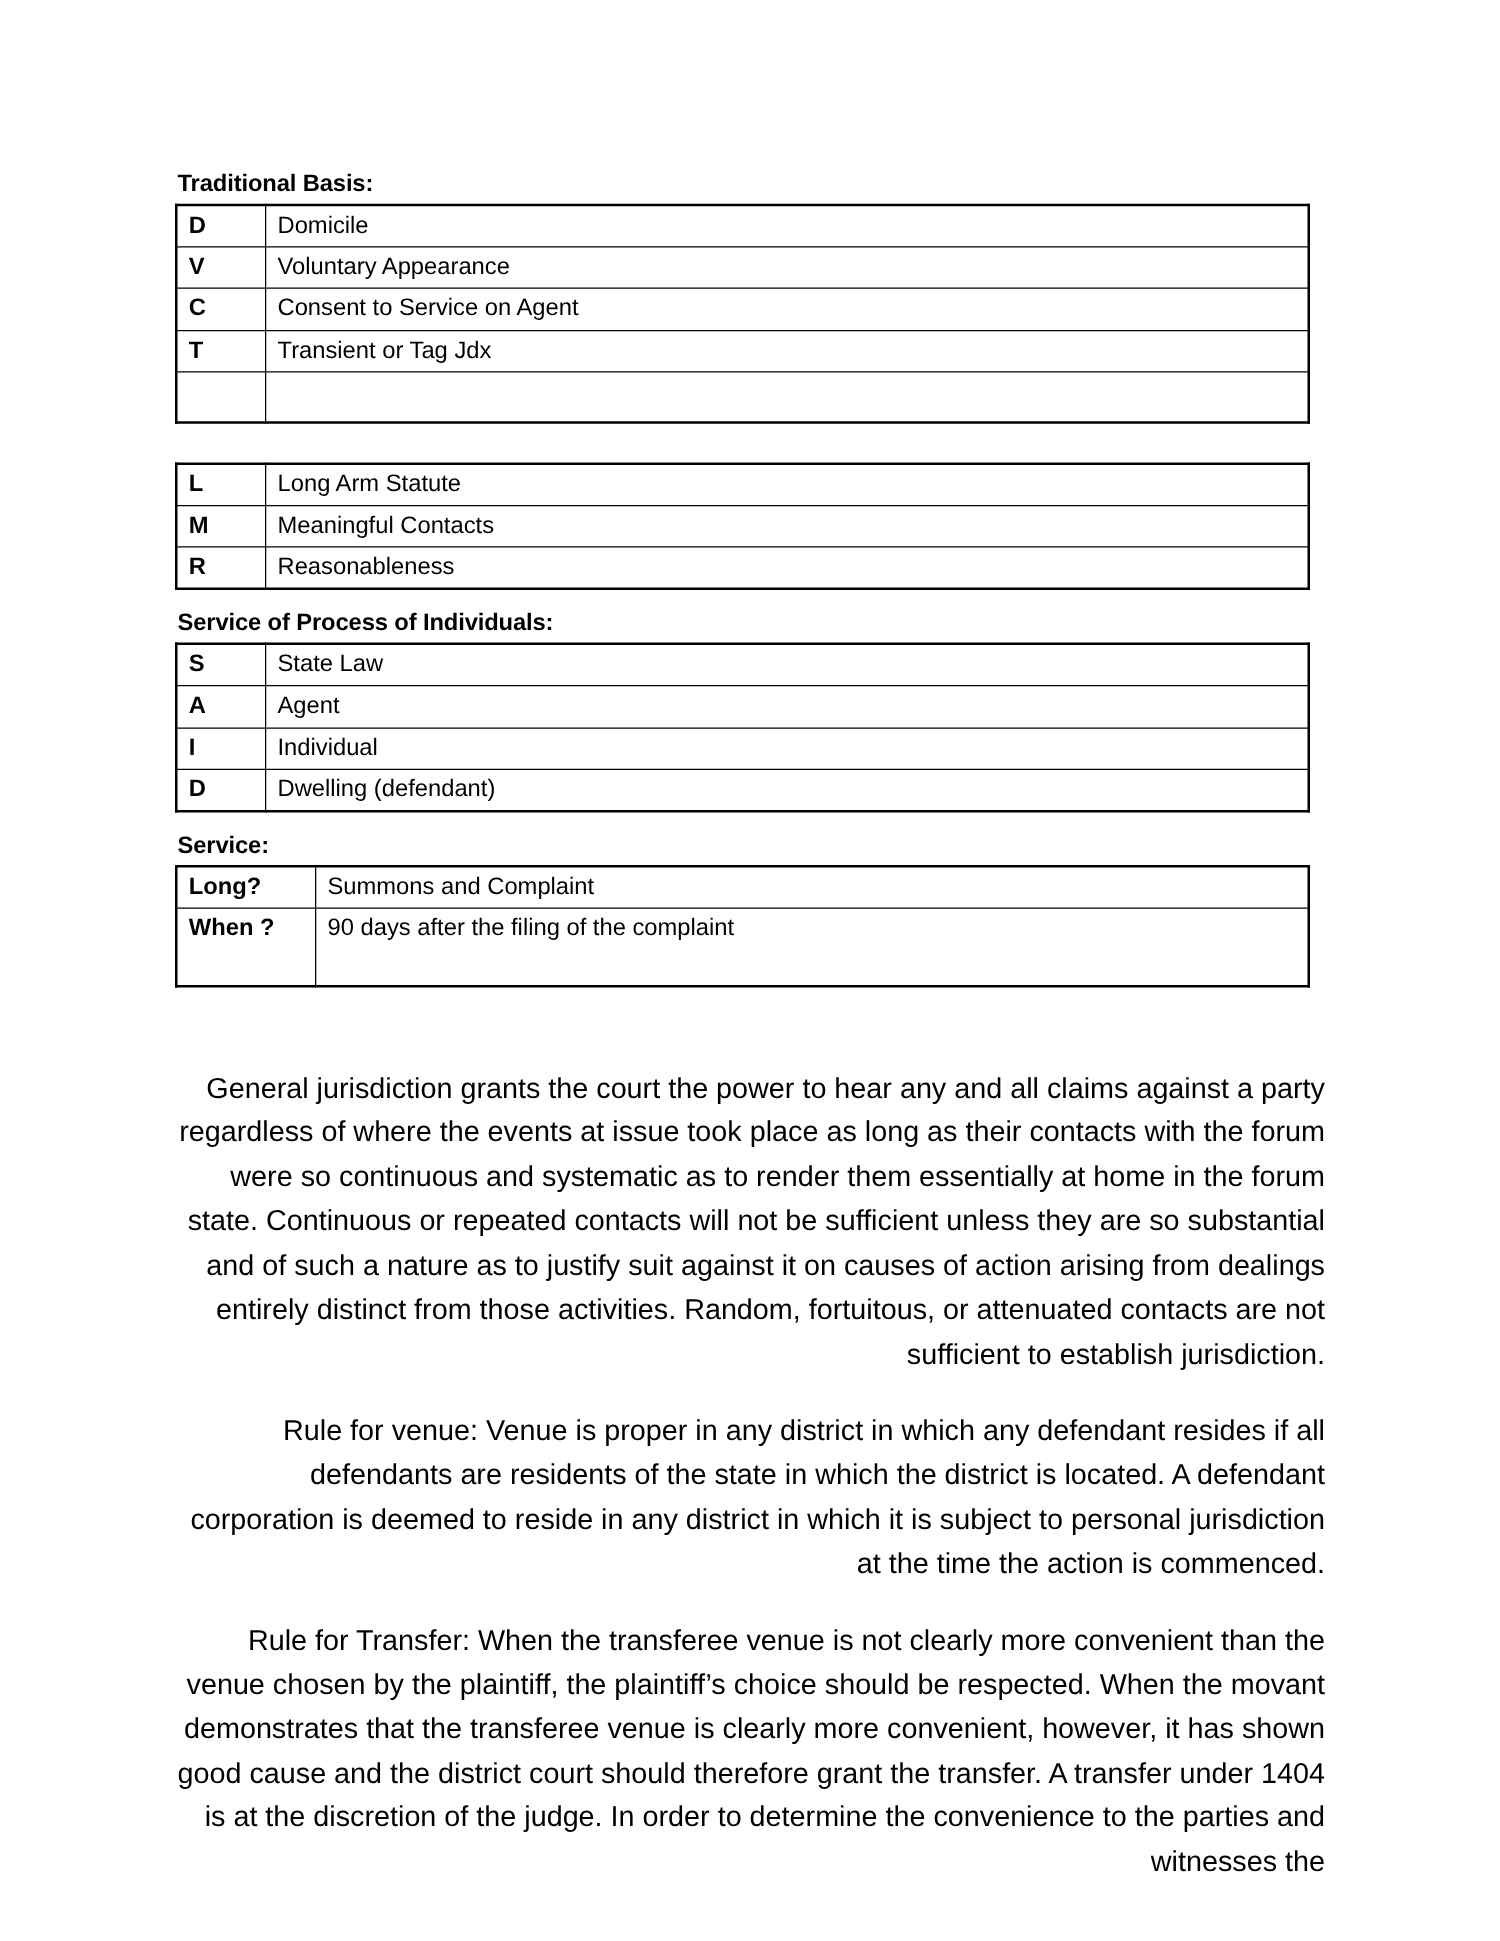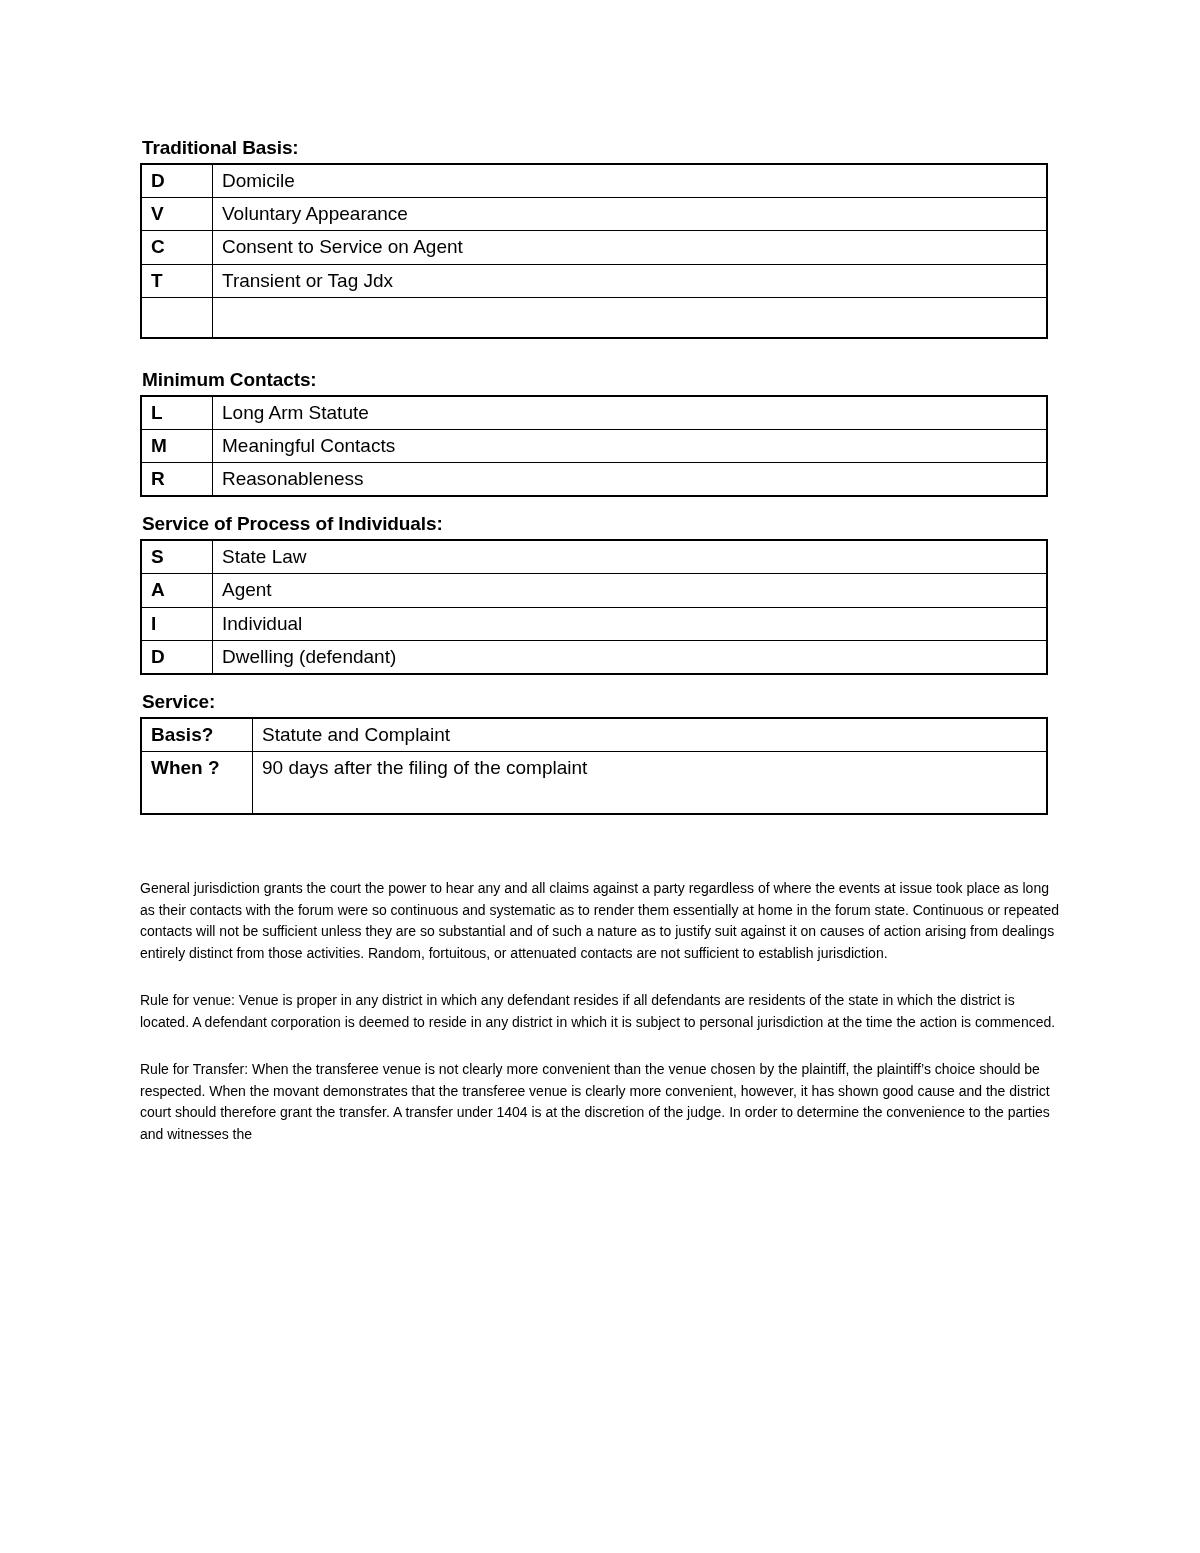--- a/index.html
+++ b/index.html
@@ -66,25 +66,25 @@
   .gap-after-table {
     height: 31px;
   }
   .gap-small {
     height: 17px;
   }
   .body-block {
     margin-top: 63px;
   }
   p.para {
-    font-size: 14px;
+    font-size: 23px;
     line-height: 1.54;
     margin: 0 0 26px 0;
     width: 920px;
-    text-align: left;
+    text-align: right;
   }
   p.para:last-child {
     margin-bottom: 12px;
   }
 </style>
 </head>
 <body>
 
 <div class="page">
 
@@ -112,21 +112,20 @@
           <td class="key-col"></td>
           <td class="val-col"></td>
         </tr>
       </tbody>
     </table>
   </div>
 
   <div class="gap-after-table"></div>
 
   <div>
-    <div class="section-heading">Minimum Contacts:</div>
     <table class="doc-table">
       <tbody>
         <tr>
           <td class="key-col">L</td>
           <td class="val-col">Long Arm Statute</td>
         </tr>
         <tr>
           <td class="key-col">M</td>
           <td class="val-col">Meaningful Contacts</td>
         </tr>
@@ -164,22 +163,22 @@
     </table>
   </div>
 
   <div class="gap-small"></div>
 
   <div>
     <div class="section-heading">Service:</div>
     <table class="doc-table">
       <tbody>
         <tr>
-          <td class="key-col-wide">Basis?</td>
-          <td class="val-col">Statute and Complaint</td>
+          <td class="key-col-wide">Long?</td>
+          <td class="val-col">Summons and Complaint</td>
         </tr>
         <tr class="tall-row">
           <td class="key-col-wide">When ?</td>
           <td class="val-col">90 days after the filing of the complaint</td>
         </tr>
       </tbody>
     </table>
   </div>
 
   <div class="body-block">

